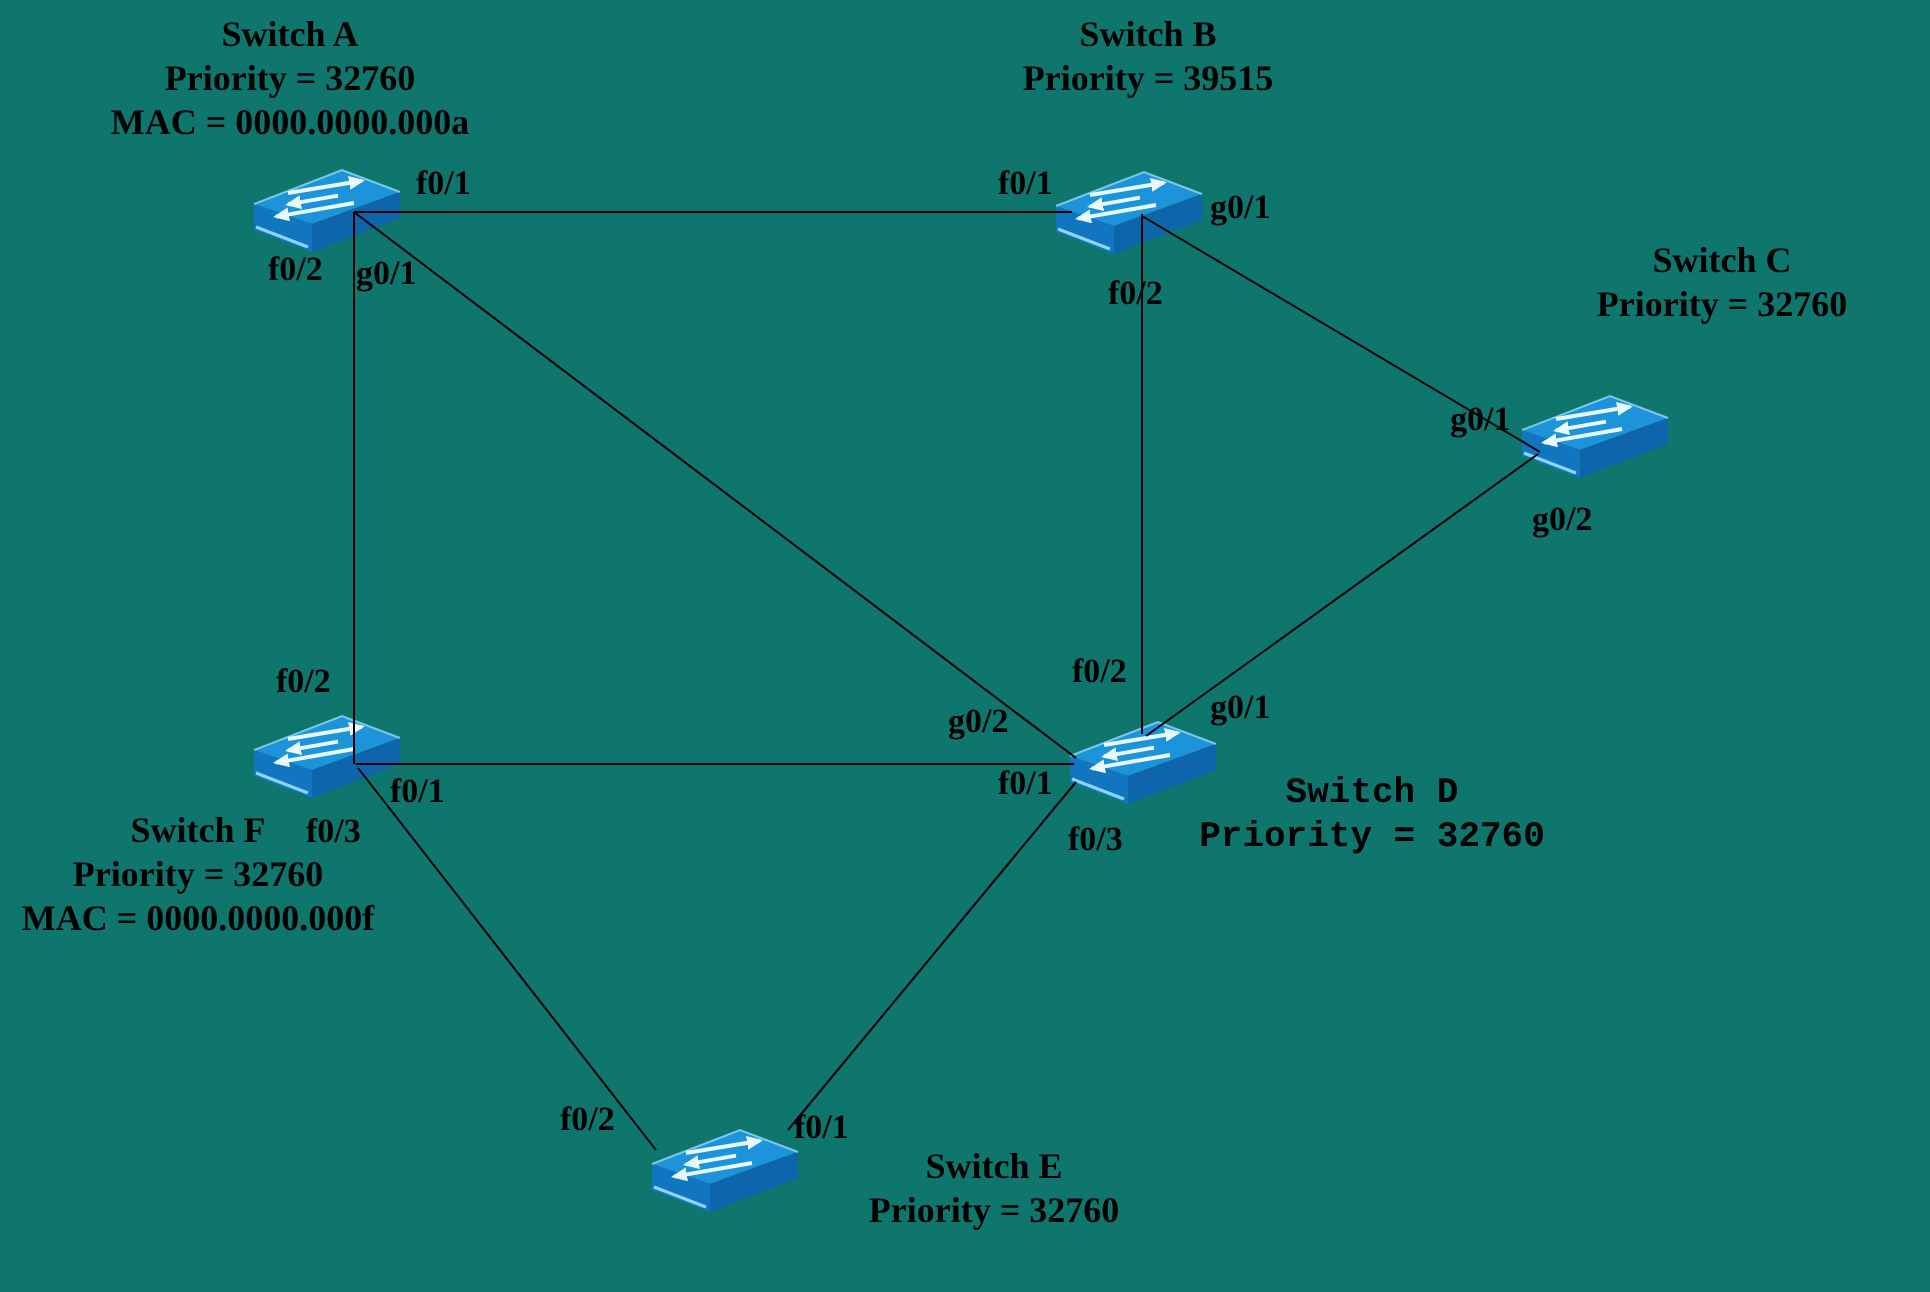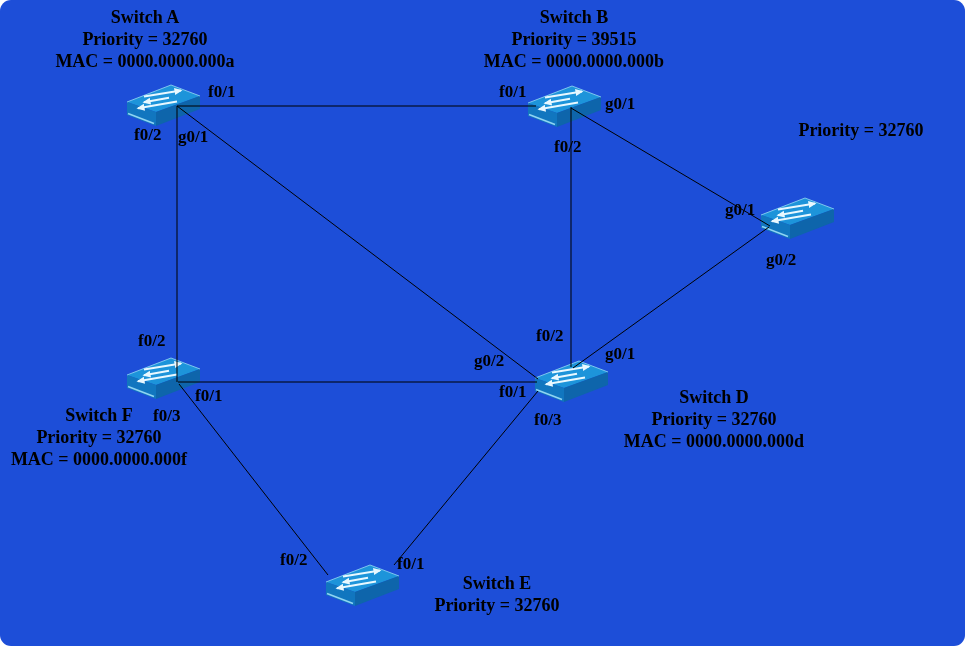--- a/index.html
+++ b/index.html
@@ -47,21 +47,21 @@
       <line x1="5" y1="31.5" x2="31" y2="41.5" stroke="var(--sw-edge)" stroke-width="1.6"></line>
       <g stroke="var(--sw-arrow)" stroke-width="2" fill="none">
         <line x1="21" y1="14.5" x2="58" y2="8.4" marker-end="url(#ah)"></line>
         <line x1="46" y1="15.8" x2="21" y2="20.2" marker-end="url(#ah)"></line>
         <line x1="54" y1="19.5" x2="15" y2="26.3" marker-end="url(#ah)"></line>
       </g>
     </symbol>
   </defs>
 </svg>
 
-<div id="stage" style="background: #1d4ed8; border-radius: 11px;">
+<div id="stage" style="background: #0f766e;">
   <svg id="link-layer" width="965" height="646" viewBox="0 0 965 646">
       <line x1="177" y1="106" x2="536" y2="106" stroke="#000000" stroke-width="1"></line>
       <line x1="177" y1="106" x2="177" y2="382" stroke="#000000" stroke-width="1"></line>
       <line x1="177" y1="106" x2="538" y2="379" stroke="#000000" stroke-width="1"></line>
       <line x1="571" y1="107" x2="571" y2="367" stroke="#000000" stroke-width="1"></line>
       <line x1="571" y1="108" x2="770" y2="226" stroke="#000000" stroke-width="1"></line>
       <line x1="769" y1="227" x2="573" y2="368" stroke="#000000" stroke-width="1"></line>
       <line x1="178" y1="382" x2="537" y2="382" stroke="#000000" stroke-width="1"></line>
       <line x1="179" y1="384" x2="328" y2="575" stroke="#000000" stroke-width="1"></line>
       <line x1="538" y1="391" x2="394" y2="565" stroke="#000000" stroke-width="1"></line>
@@ -76,40 +76,39 @@
     </div>
     <div class="port-label" style="left: 208px; top: 83px;">f0/1</div>
     <div class="port-label" style="left: 134px; top: 126px;">f0/2</div>
     <div class="port-label" style="left: 178px; top: 128px;">g0/1</div>
     <svg class="sw-icon" viewBox="0 0 80 46" width="80" height="46" style="left: 524px; top: 83px;">
       <use href="#cisco-switch"></use>
     </svg>
     <div class="caption" style="left: 574px; top: 6px; font-family: Liberation Serif, serif;">
       <div>Switch B</div>
       <div>Priority = 39515</div>
-      <div>MAC = 0000.0000.000b</div>
     </div>
     <div class="port-label" style="left: 499px; top: 83px;">f0/1</div>
     <div class="port-label" style="left: 605px; top: 95px;">g0/1</div>
     <div class="port-label" style="left: 554px; top: 138px;">f0/2</div>
     <svg class="sw-icon" viewBox="0 0 80 46" width="80" height="46" style="left: 757px; top: 195px;">
       <use href="#cisco-switch"></use>
     </svg>
     <div class="caption" style="left: 861px; top: 119px;">
+      <div>Switch C</div>
       <div>Priority = 32760</div>
     </div>
     <div class="port-label" style="left: 725px; top: 201px;">g0/1</div>
     <div class="port-label" style="left: 766px; top: 251px;">g0/2</div>
     <svg class="sw-icon" viewBox="0 0 80 46" width="80" height="46" style="left: 531px; top: 358px;">
       <use href="#cisco-switch"></use>
     </svg>
-    <div class="caption" style="left: 714px; top: 386px;">
+    <div class="caption" style="left: 686px; top: 386px; font-family: Liberation Mono, monospace;">
       <div>Switch D</div>
       <div>Priority = 32760</div>
-      <div>MAC = 0000.0000.000d</div>
     </div>
     <div class="port-label" style="left: 536px; top: 327px;">f0/2</div>
     <div class="port-label" style="left: 605px; top: 345px;">g0/1</div>
     <div class="port-label" style="left: 474px; top: 352px;">g0/2</div>
     <div class="port-label" style="left: 499px; top: 383px;">f0/1</div>
     <div class="port-label" style="left: 534px; top: 411px;">f0/3</div>
     <svg class="sw-icon" viewBox="0 0 80 46" width="80" height="46" style="left: 322px; top: 562px;">
       <use href="#cisco-switch"></use>
     </svg>
     <div class="caption" style="left: 481px; top: 572px; margin-left: 16px;">

